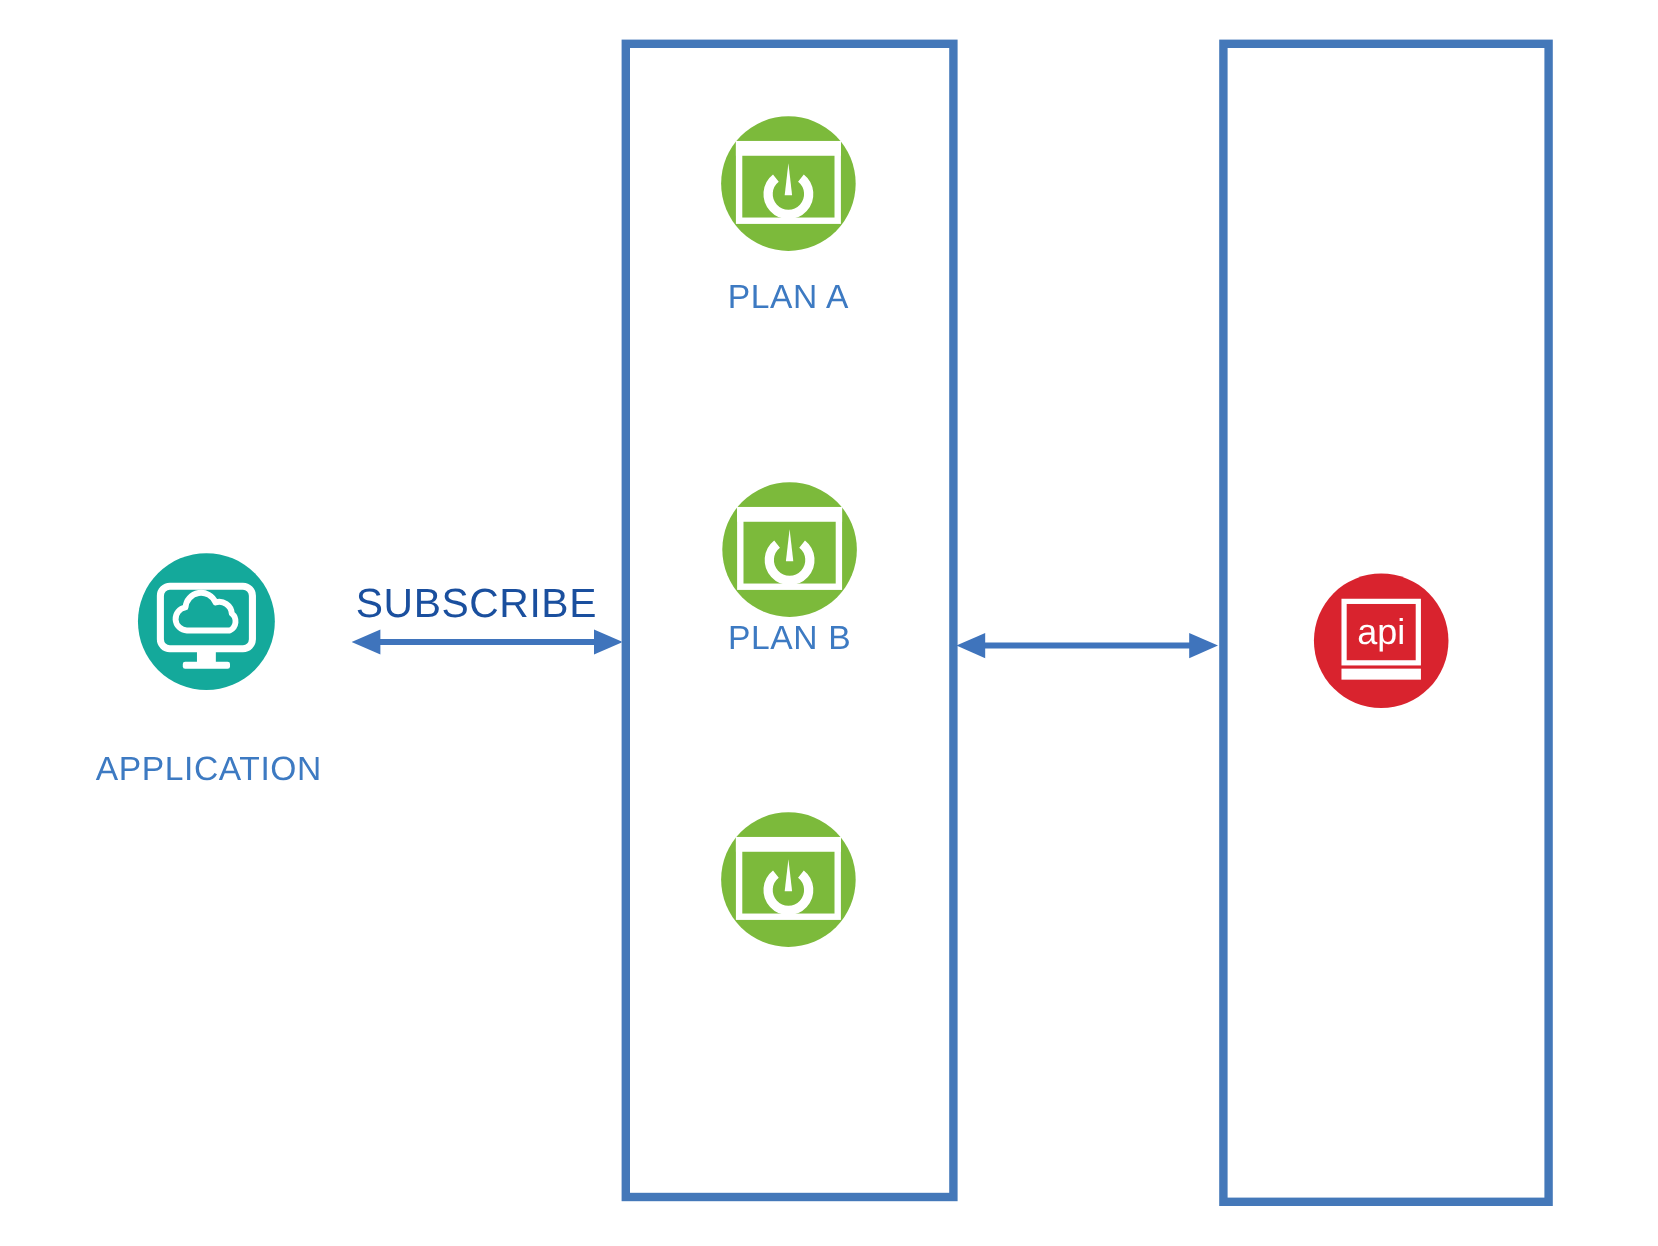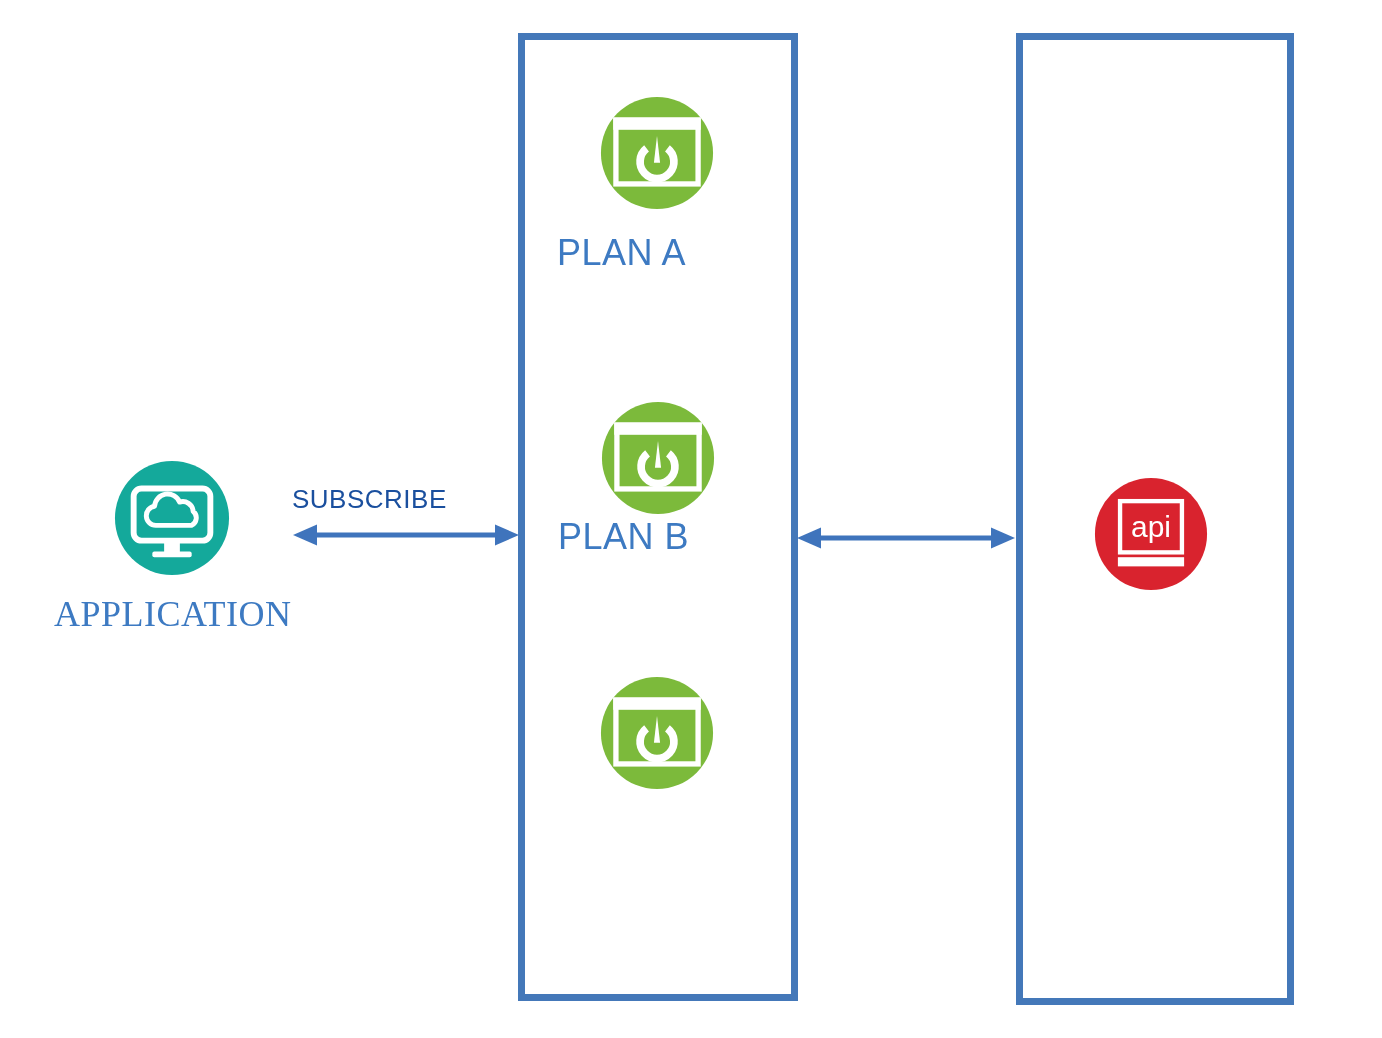--- a/index.html
+++ b/index.html
@@ -18,30 +18,31 @@
     background: #ffffff;
   }
   #plans-panel { left: 518px; top: 33px; width: 280px; height: 968px; }
   #api-panel   { left: 1016px; top: 33px; width: 278px; height: 972px; }
 
   .abs { position: absolute; }
 
   .node-label {
     position: absolute;
     color: var(--label-text, #3D7AC2);
-    font-size: 36px;
+    font-size: 28px;
     letter-spacing: 0.5px;
+    text-align: center;
     white-space: nowrap;
   }
   .subscribe-label {
     position: absolute;
     color: var(--subscribe-text, #1A4F9E);
-    font-size: 26px;
+    font-size: 34px;
     letter-spacing: 0.5px;
-    text-align: left;
+    text-align: center;
     white-space: nowrap;
   }
 
   .fill-green { fill: var(--plan-green, #7CBA3B); }
   .fill-teal  { fill: var(--application-teal, #14A99B); }
   .fill-red   { fill: var(--api-red, #D9232E); }
   .fill-white { fill: #ffffff; }
   .stroke-white { stroke: #ffffff; }
   .arrow-line { stroke: var(--arrow, #3F74BC); }
   .arrow-head { fill: var(--arrow, #3F74BC); }
@@ -57,21 +58,21 @@
 
 <div class="canvas">
 
   <svg class="abs" style="left:113px; top:459px;" width="118" height="118" viewBox="0 0 120 120">
     <circle cx="60" cy="60" r="58" class="fill-teal"></circle>
     <rect x="21" y="30" width="78" height="53" rx="8" fill="none" class="stroke-white" stroke-width="6"></rect>
     <rect x="52" y="83" width="16" height="12" class="fill-white"></rect>
     <rect x="40" y="94" width="40" height="6" rx="2" class="fill-white"></rect>
     <path d="M43.5,67.5 a9.8,9.8 0 0 1 -1.2,-19.5 a13.2,13.2 0 0 1 25.4,-4.2 a10.6,10.6 0 0 1 13.8,9.3 a8.6,8.6 0 0 1 -1.6,14.4 z" fill="none" class="stroke-white" stroke-width="5" stroke-linejoin="round"></path>
   </svg>
-  <div class="node-label" style="left:54px; top:593px; width:240px;font-family:Liberation Serif, serif;">APPLICATION</div>
+  <div class="node-label" style="left:54px; top:625px; width:240px;">APPLICATION</div>
 
   <div class="subscribe-label" style="left:292px; top:484px; width:210px;">SUBSCRIBE</div>
   <svg class="abs" style="left:293px; top:520px;" width="226" height="30" viewBox="0 0 226 30">
     <line x1="18" y1="15" x2="208" y2="15" class="arrow-line" stroke-width="5"></line>
     <polygon points="0,15 24,4.5 24,25.5" class="arrow-head"></polygon>
     <polygon points="226,15 202,4.5 202,25.5" class="arrow-head"></polygon>
   </svg>
 
   <div class="panel" id="plans-panel"></div>
 

